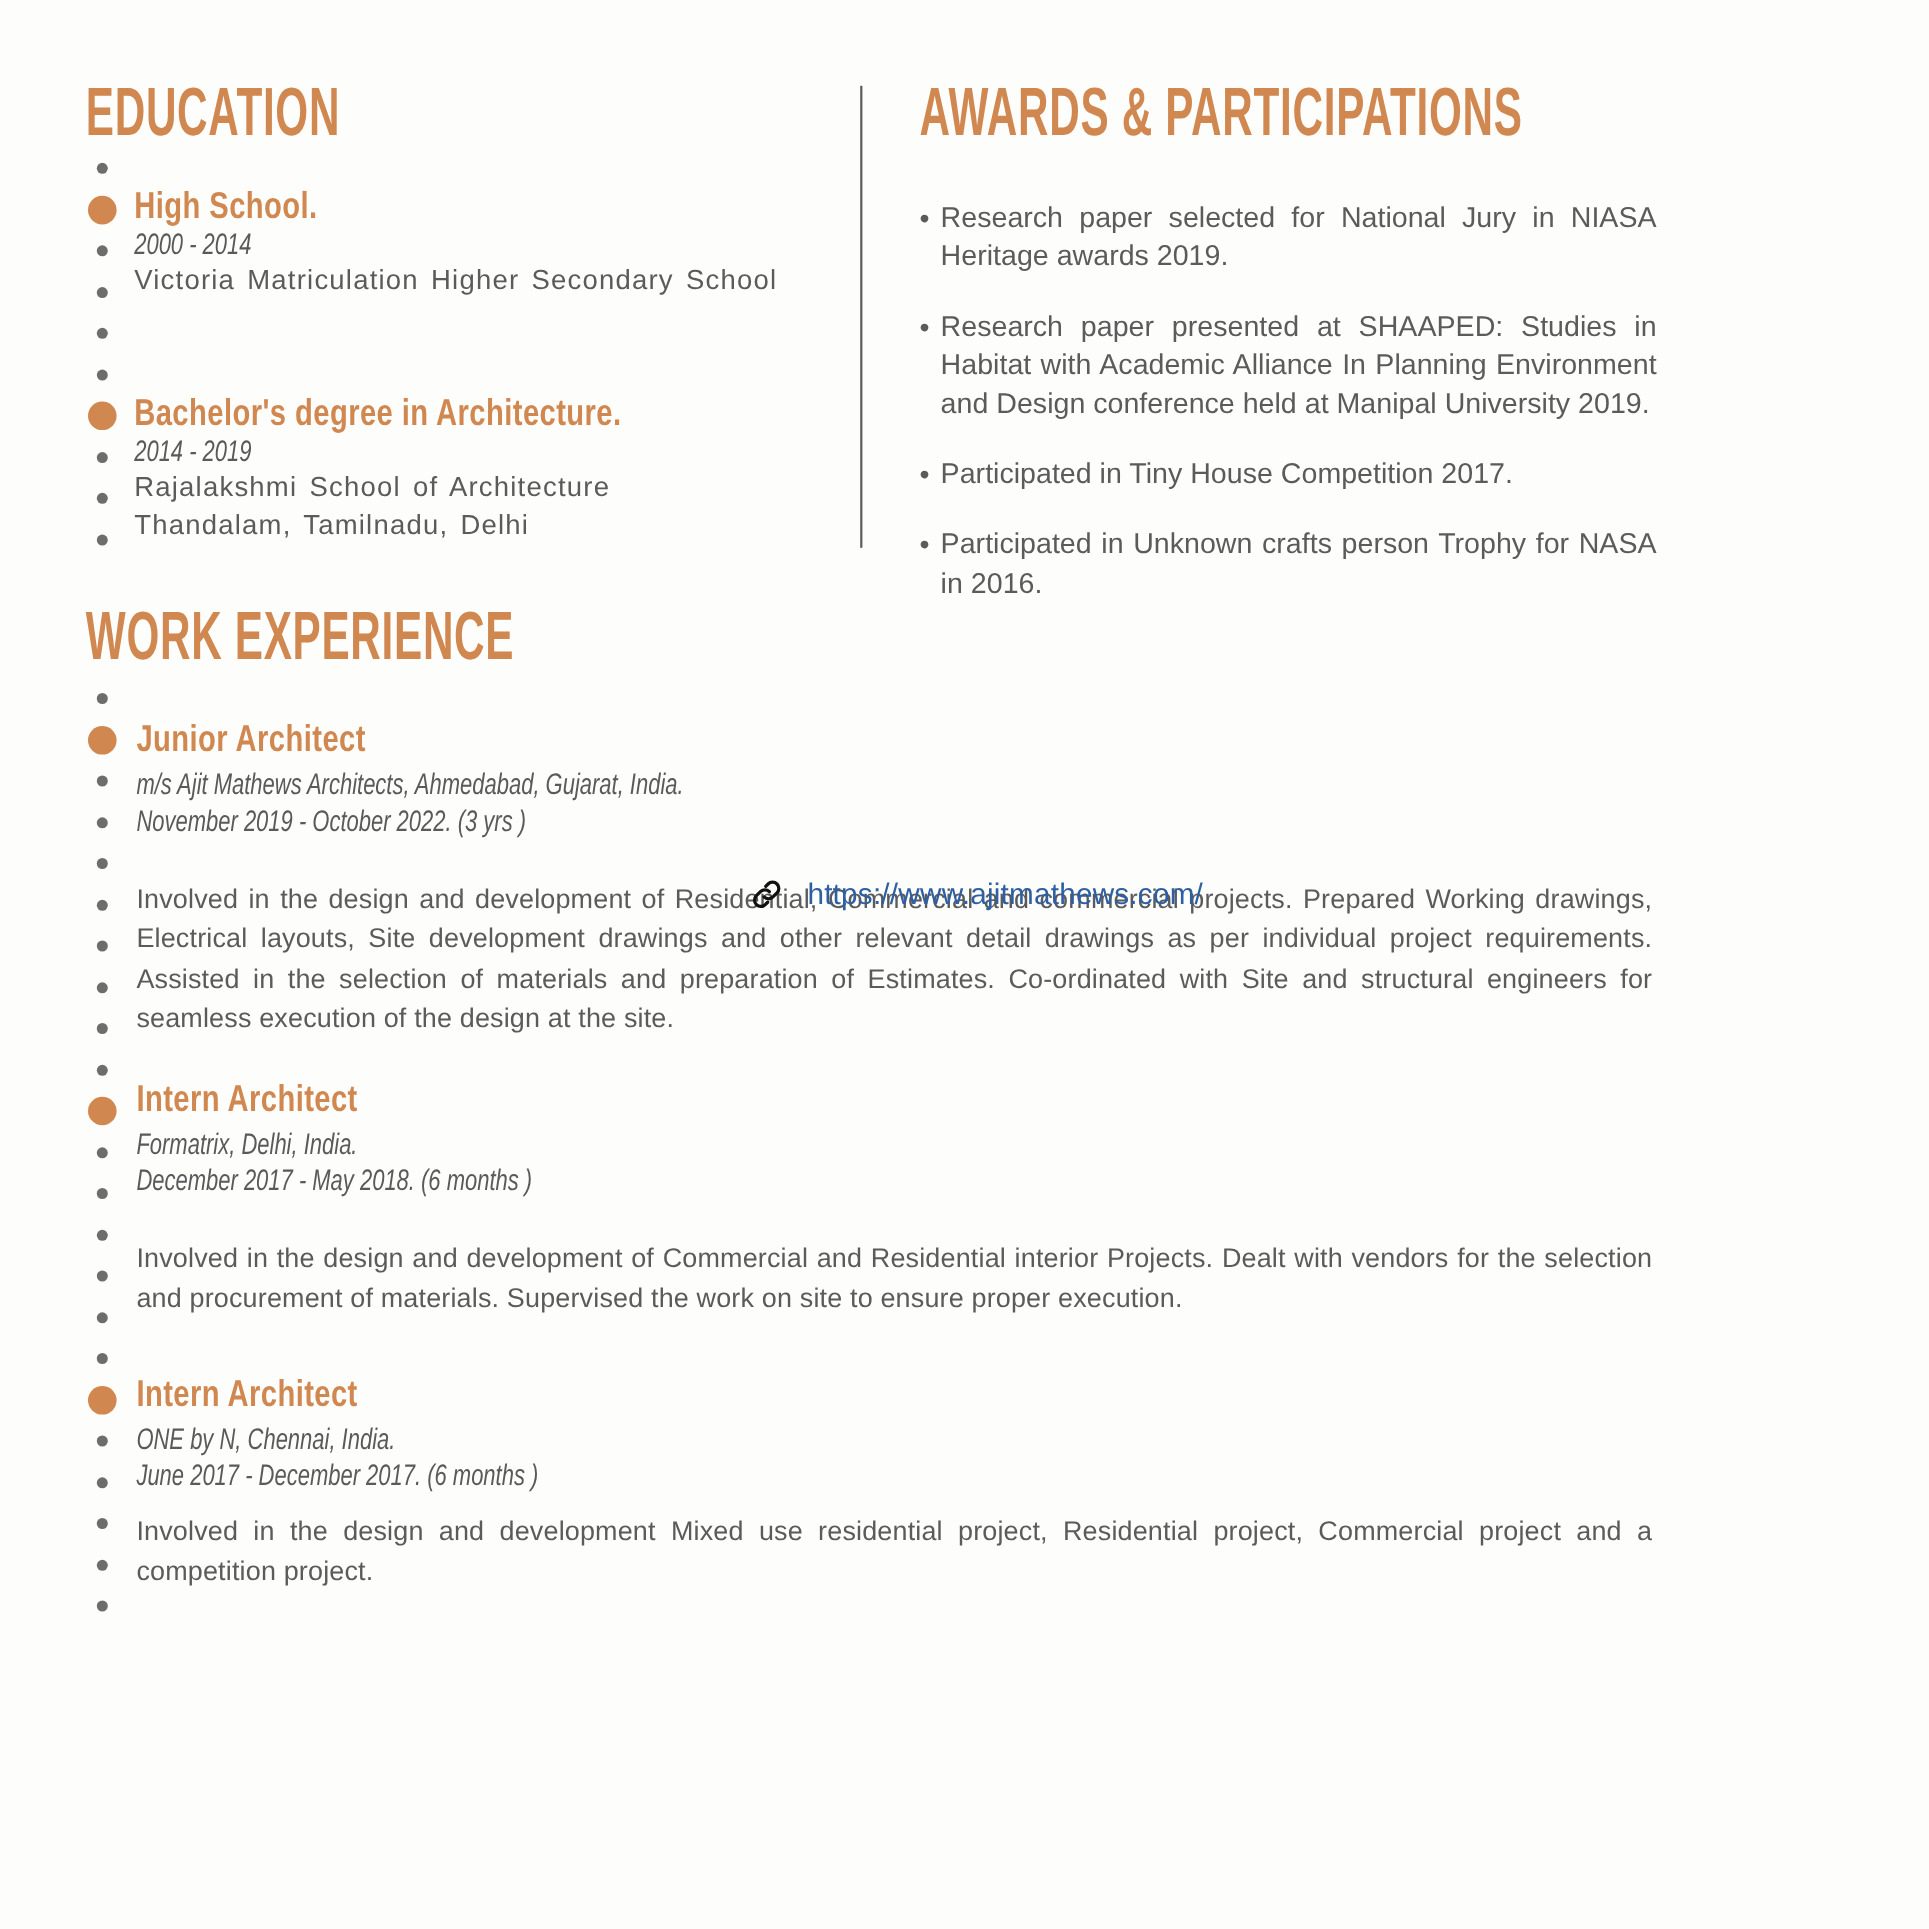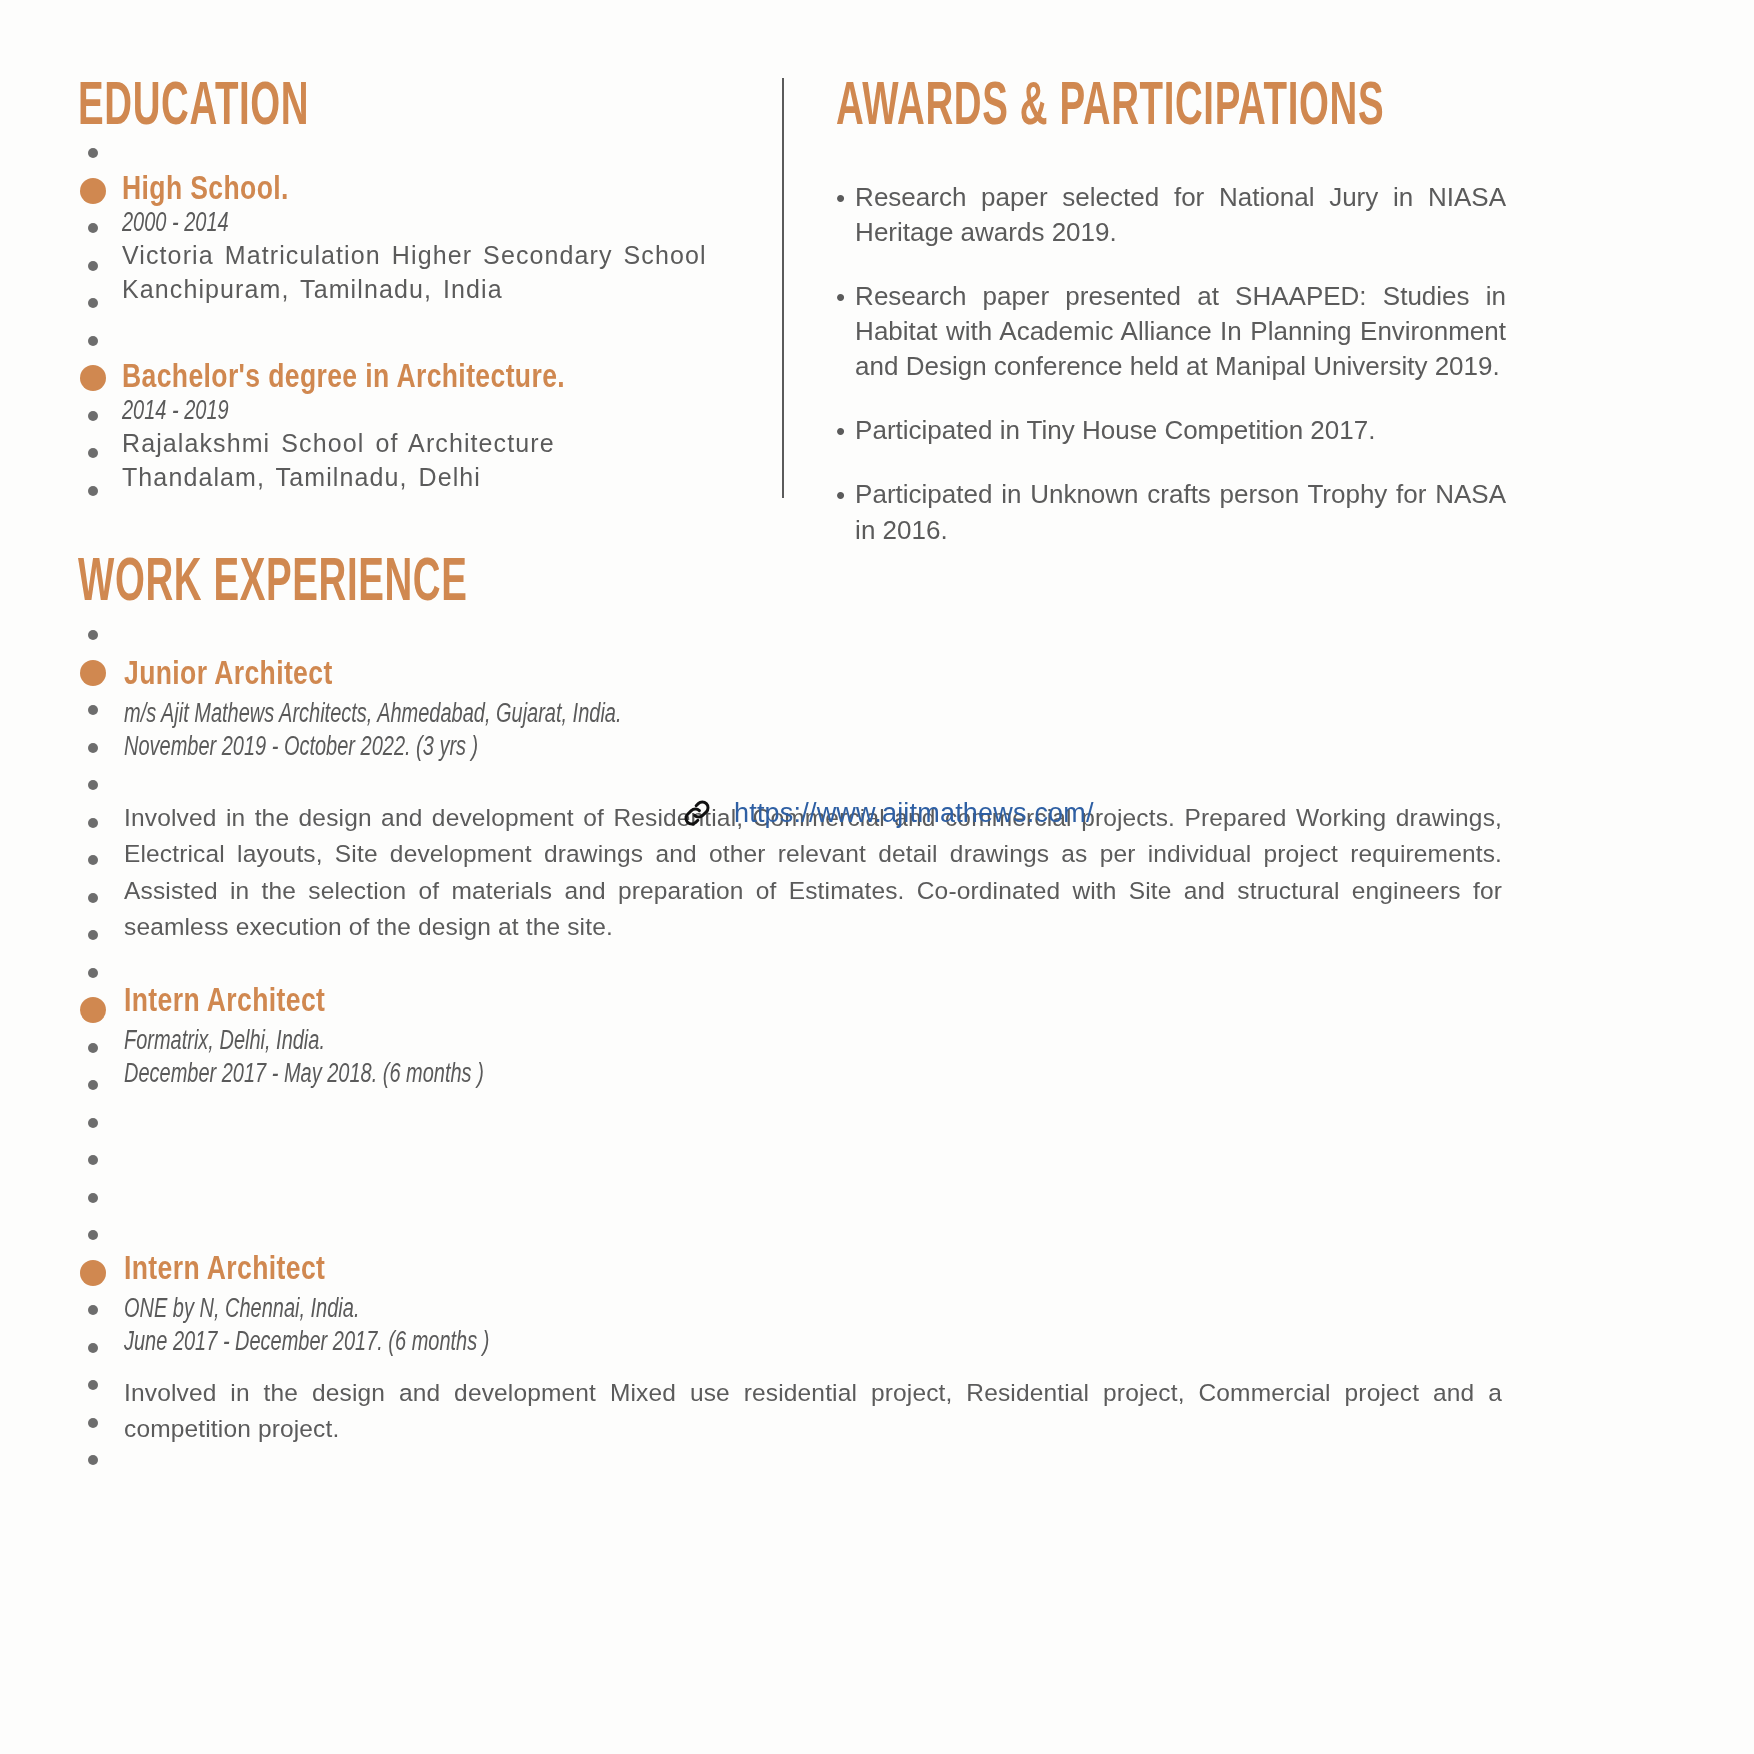--- a/index.html
+++ b/index.html
@@ -209,21 +209,20 @@
 
   <div class="col-left">
 
     <h1 class="section-title">EDUCATION</h1>
   </div>
 
   <div class="abs" style="left:122px; top:170px; width:660px;">
     <p class="entry-title">High School.</p>
     <p class="entry-date">2000 - 2014</p>
     <p class="entry-line">Victoria Matriculation Higher Secondary School</p>
-    <p class="entry-line">Kanchipuram, Tamilnadu, India</p>
   </div>
 
   <div class="abs" style="left:122px; top:358px; width:660px;">
     <p class="entry-title">Bachelor's degree in Architecture.</p>
     <p class="entry-date">2014 - 2019</p>
     <p class="entry-line">Rajalakshmi School of Architecture</p>
     <p class="entry-line">Thandalam, Tamilnadu, Delhi</p>
   </div>
 
   <div class="abs" style="left:78px; top:548px;">
@@ -244,20 +243,21 @@
         <path d="M13.7 10.3a4 4 0 0 0-5.7 0l-2.6 2.6a4 4 0 0 0 5.7 5.7l1.5-1.5"></path>
       </svg>
     </span>
     <span class="link-url">https://www.ajitmathews.com/</span>
   </div>
 
   <div class="abs" style="left:124px; top:982px; width:1380px;">
     <p class="entry-title">Intern Architect</p>
     <p class="entry-sub-italic" style="margin-top:6px;">Formatrix, Delhi, India.</p>
     <p class="entry-sub-italic">December 2017 - May 2018. (6 months )</p>
+    <p class="entry-body" style="margin-top:36px; width:1378px;">Involved in the design and development of Commercial and Residential interior Projects. Dealt with vendors for the selection and procurement of materials. Supervised the work on site to ensure proper execution.</p>
   </div>
 
   <div class="abs" style="left:124px; top:1250px; width:1380px;">
     <p class="entry-title">Intern Architect</p>
     <p class="entry-sub-italic" style="margin-top:6px;">ONE by N, Chennai, India.</p>
     <p class="entry-sub-italic">June 2017 - December 2017. (6 months )</p>
     <p class="entry-body" style="margin-top:16px; width:1378px;">Involved in the design and development Mixed use residential project, Residential project, Commercial project and a competition project.</p>
   </div>
 
   <div class="col-right">

